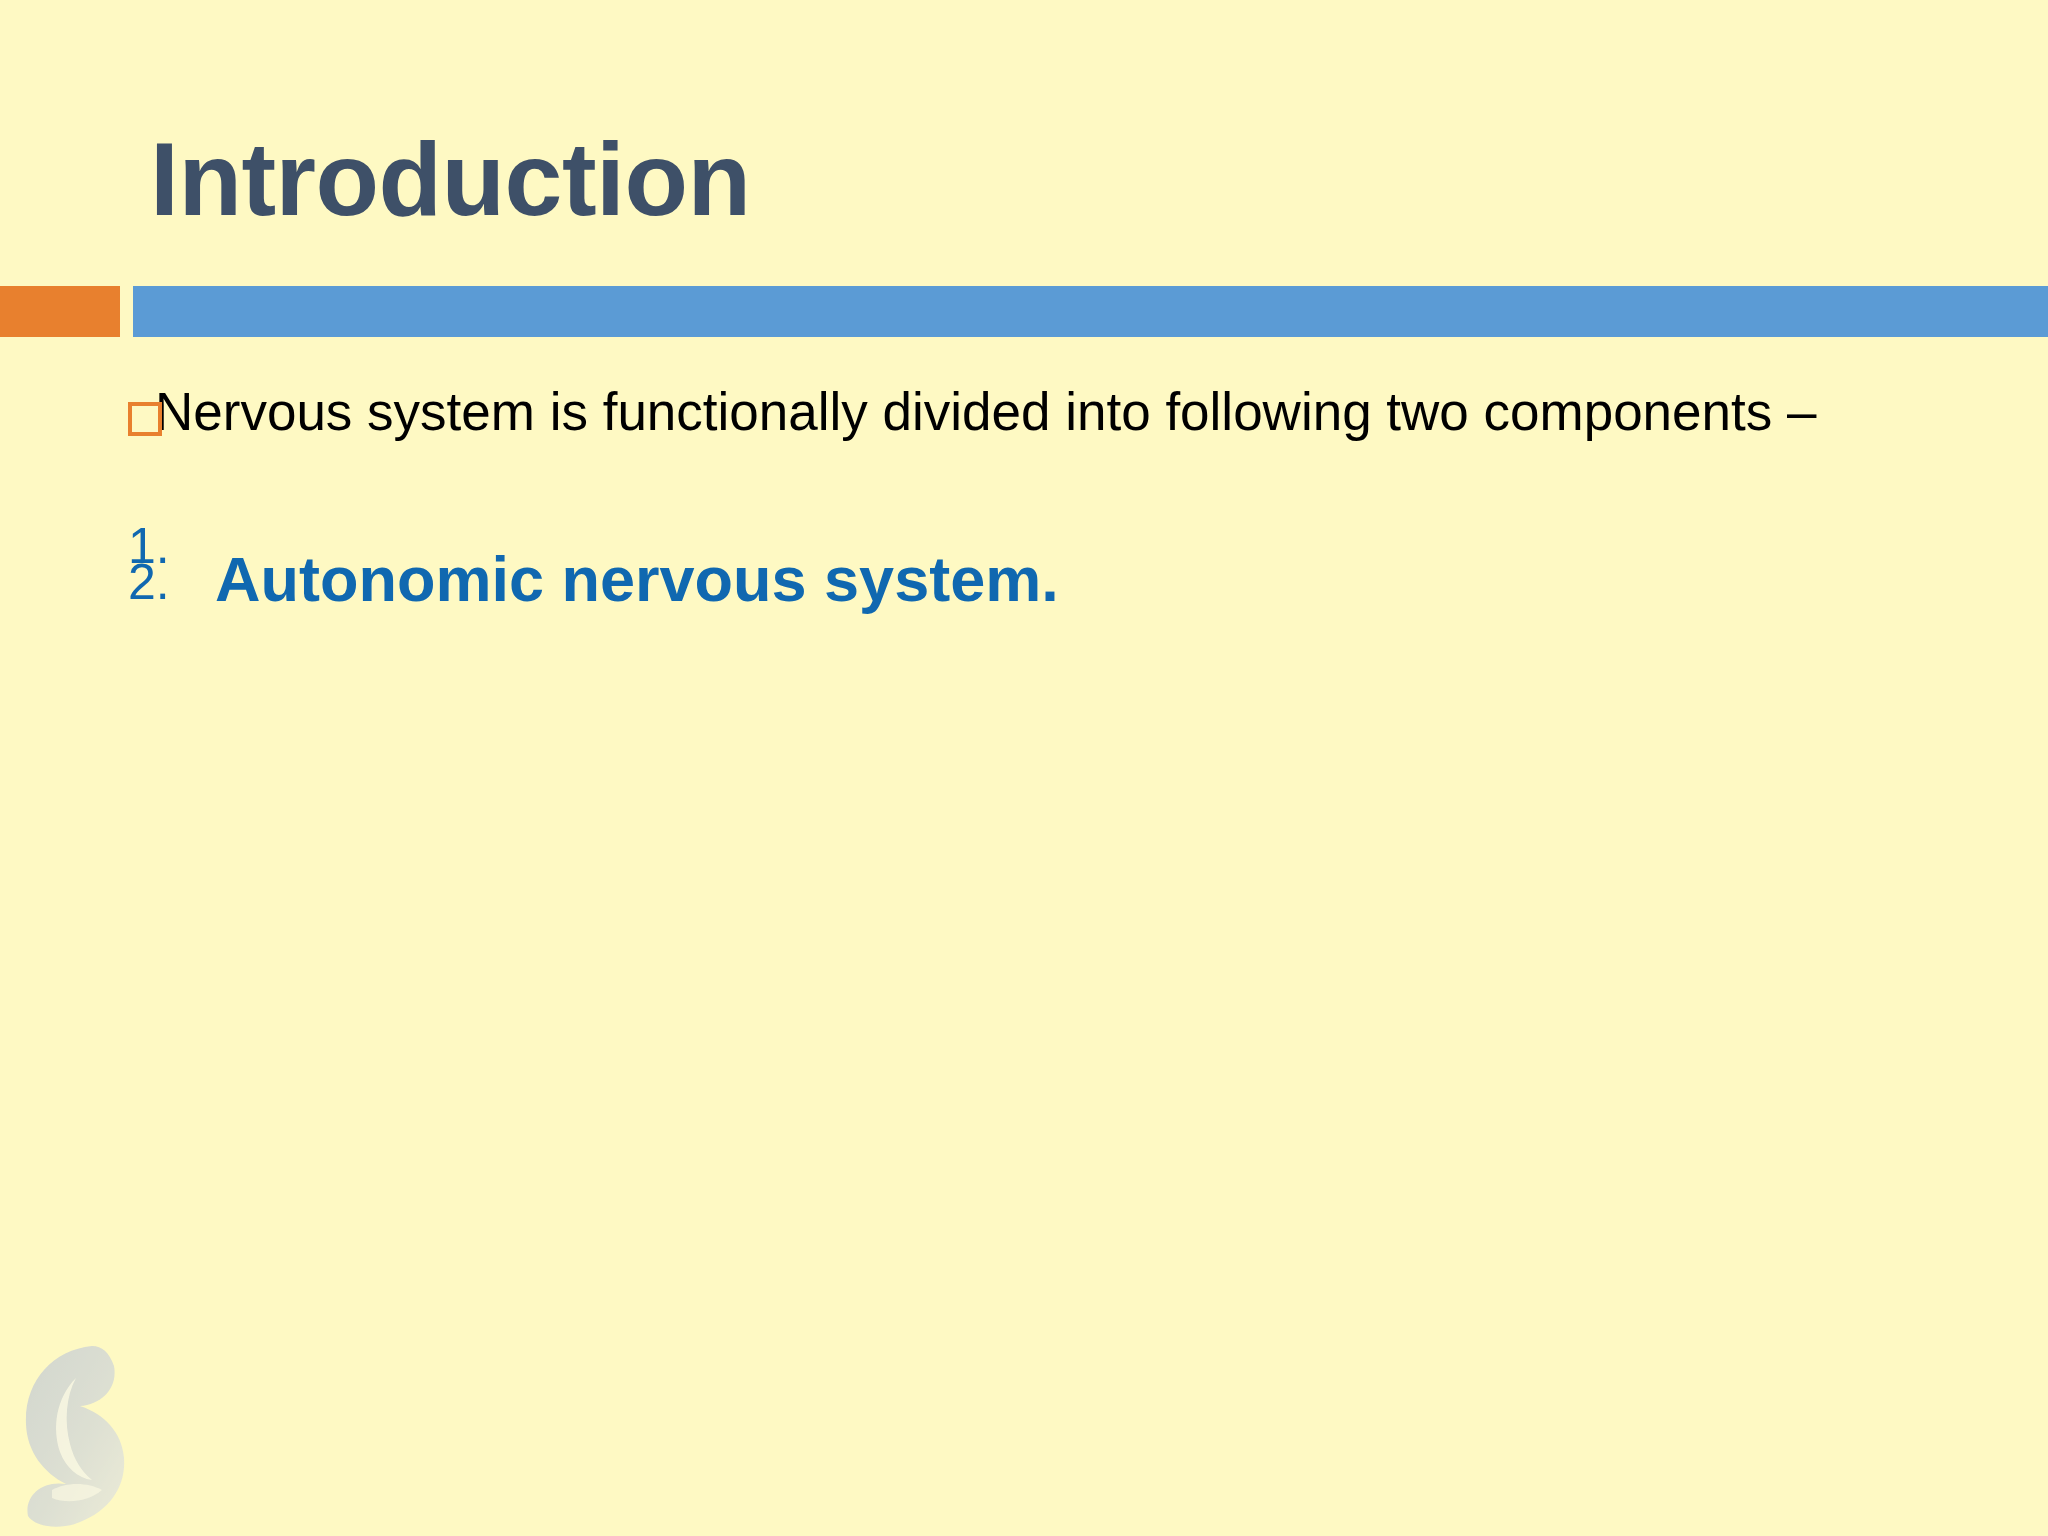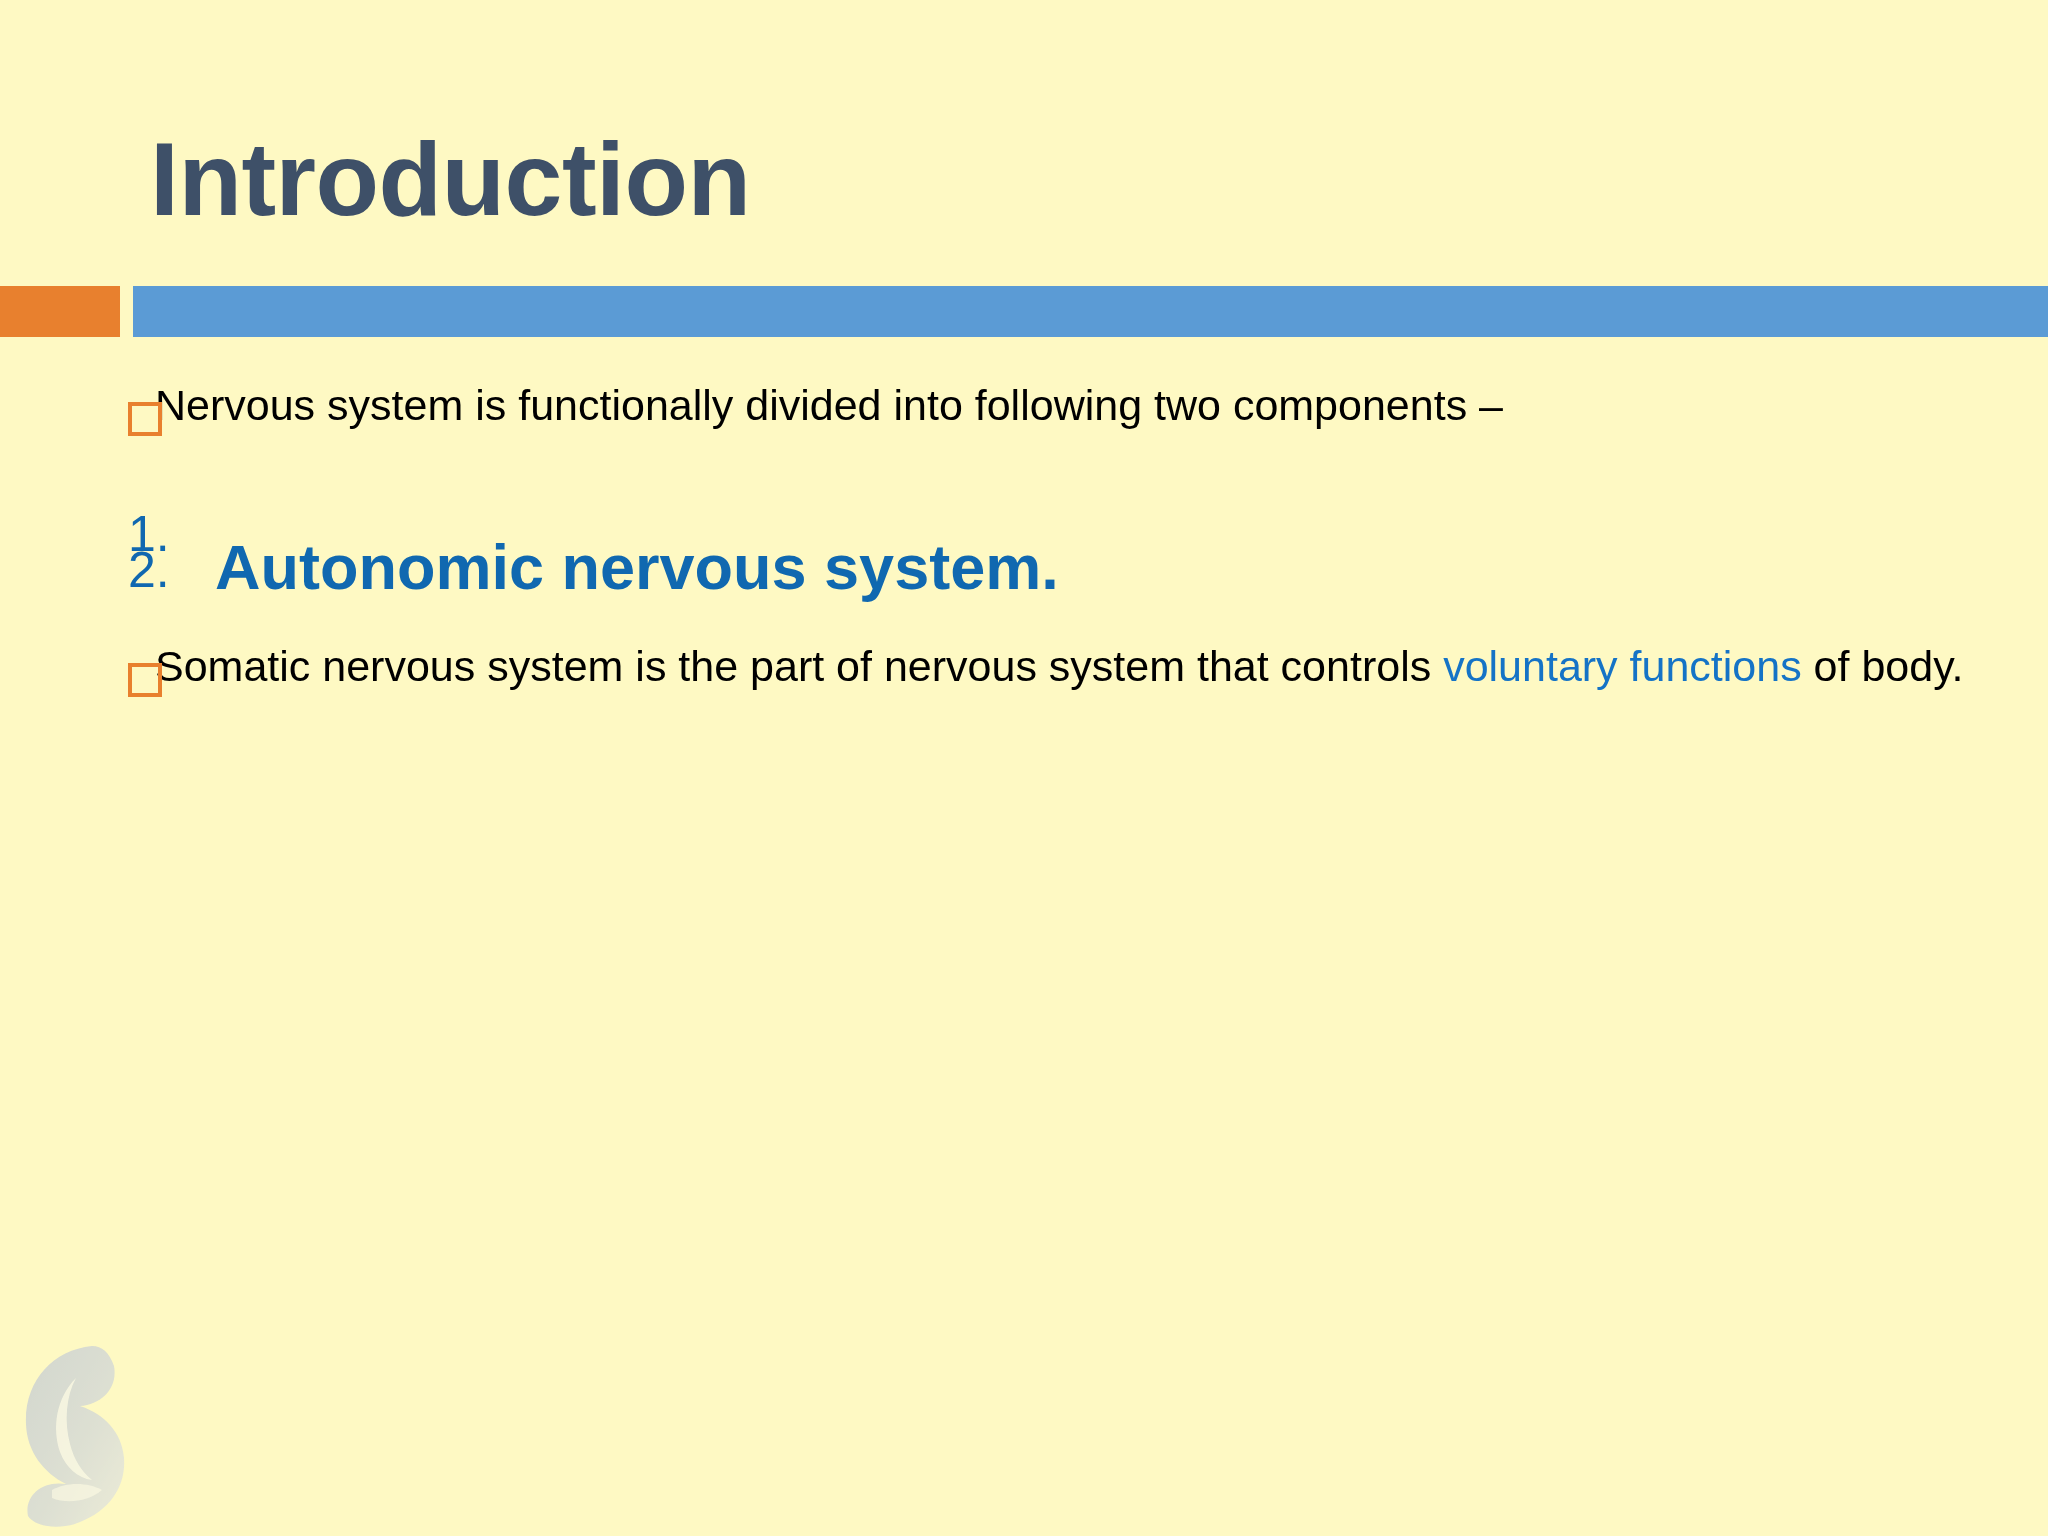--- a/index.html
+++ b/index.html
@@ -55,21 +55,21 @@
     position: absolute;
     left: 0;
     top: 380px;
     width: 2048px;
   }
 
   
   .bullet-para {
     position: relative;
     padding-left: 200px;
-    font-size: 43px;
+    font-size: 53px;
     line-height: 1.2;
     color: #000000;
     text-indent: -0px;
   }
   .bullet-para .sq {
     position: absolute;
     left: 128px;
     top: 22px;
     width: 26px;
     height: 26px;
@@ -144,24 +144,20 @@
 
     <div class="sp-2"></div>
 
     <div class="num-item">
       <span class="num">2.</span>
       <span>Autonomic nervous system.</span>
     </div>
 
     <div class="sp-3"></div>
 
-    <div class="bullet-para">
-      <span class="sq"></span>
-      <span class="txt"><span> Somatic nervous system is the part of nervous system that controls </span><span class="blue-inline">voluntary functions</span><span> of body.</span></span>
-    </div>
 
   </div>
 
   <svg class="logo" viewBox="0 0 150 190">
     <defs>
       <linearGradient id="lg" x1="0" y1="0" x2="1" y2="1">
         <stop offset="0%" stop-color="#9FAEDB"></stop>
         <stop offset="55%" stop-color="#B6C1E3"></stop>
         <stop offset="100%" stop-color="#D6DCEF"></stop>
       </linearGradient>

